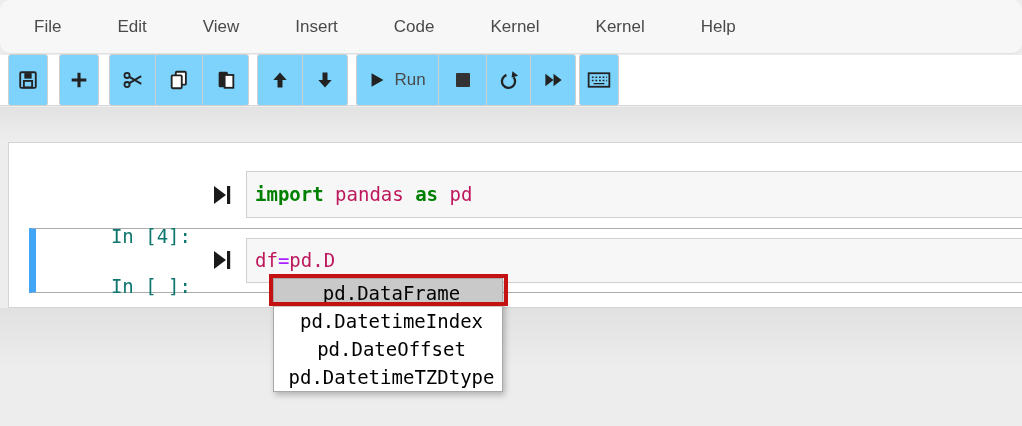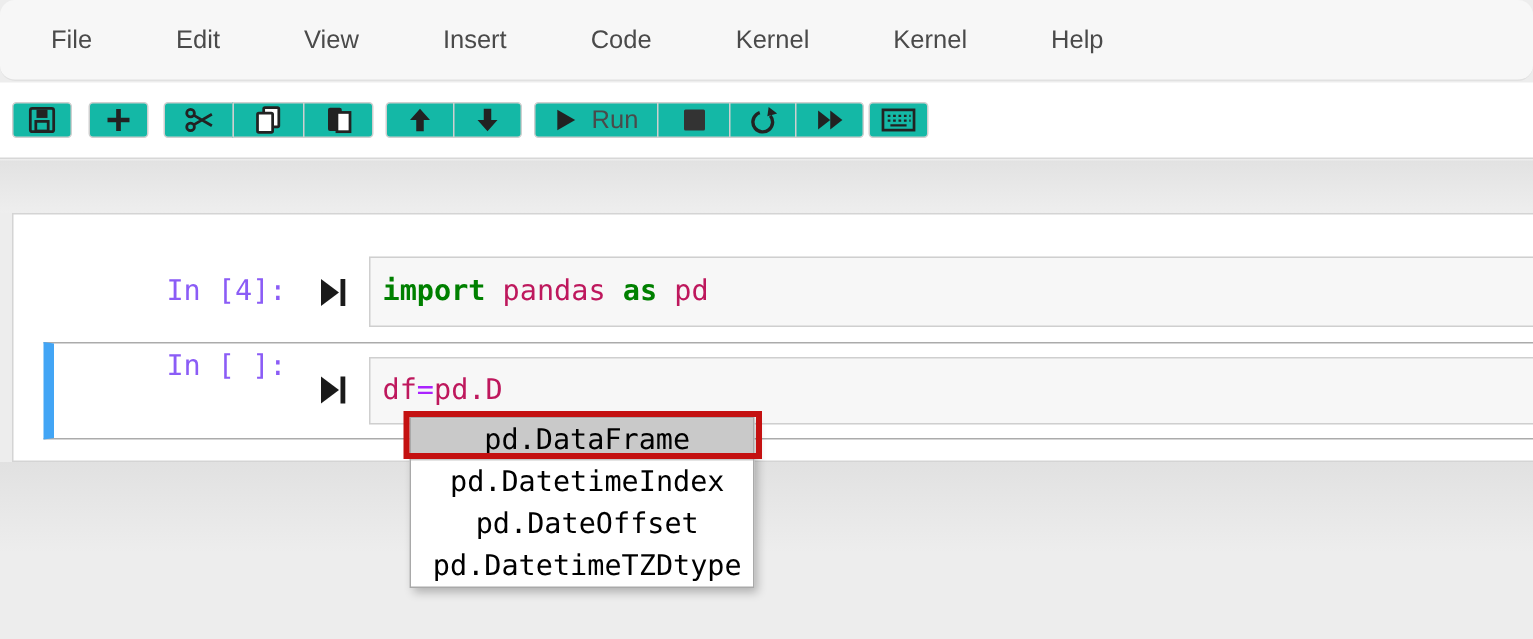--- a/index.html
+++ b/index.html
@@ -17,21 +17,21 @@
     display:flex; align-items:center; padding-left:34px; gap:56px;border-radius:10px;
   }
   .menu-item { font-size:17px; color:#4a4a4a; cursor:pointer; }
   
   .toolbar {
     position:absolute; top:55px; left:0; right:0; height:51px;
     background:#fff; border-bottom:1px solid #d7d7d7;
     display:flex; align-items:center; padding-left:8px;
   }
   .tbtn {
-    height:24px; background:#14b8a6; border:1px solid #cfcfcf; border-radius:3px;
+    height:52px; background:#7dd3fc; border:1px solid #cfcfcf; border-radius:3px;
     display:flex; align-items:center; justify-content:center; cursor:pointer;
   }
   .btn-group { display:flex; }
   .btn-group .tbtn { border-radius:0; }
   .btn-group .tbtn:not(:first-child){ margin-left:-1px; }
   .btn-group .tbtn:first-child { border-radius:3px 0 0 3px; }
   .btn-group .tbtn:last-child  { border-radius:0 3px 3px 0; }
   .tbtn svg { display:block; }
   .run-label { font-size:17px; color:#4a4a4a; margin-left:8px; }
   .cell-type-select {
@@ -45,21 +45,21 @@
   .shade-bottom { position:absolute; top:308px; left:0; right:0; height:60px;
                   background:linear-gradient(#e1e1e1,#ededed); }
   
   .notebook {
     position:absolute; left:8px; top:142px; right:-6px; height:166px;
     background:#fff; border:1px solid #d4d4d4; z-index:1;
   }
   .mono { font-family:"DejaVu Sans Mono", monospace; font-size:19px; }
   .prompt {
     position:absolute; left:0; width:182px; text-align:right;
-    color:#8b5cf6; line-height:22px; z-index:3;
+    color:#0f766e; line-height:22px; z-index:3;margin-top:42px;
   }
   .run-marker { position:absolute; left:205px; z-index:3; }
   .codebox {
     position:absolute; left:237px; right:0;
     background:#f7f7f7; border:1px solid #cfcfcf;
     padding-left:8px; white-space:pre; color:#000; z-index:2;
   }
   #codebox-1 { top:28px;  height:47px; line-height:45px; }
   #codebox-2 { top:95px;  height:45px; line-height:43px; }
   #prompt-1  { top:40px; }

